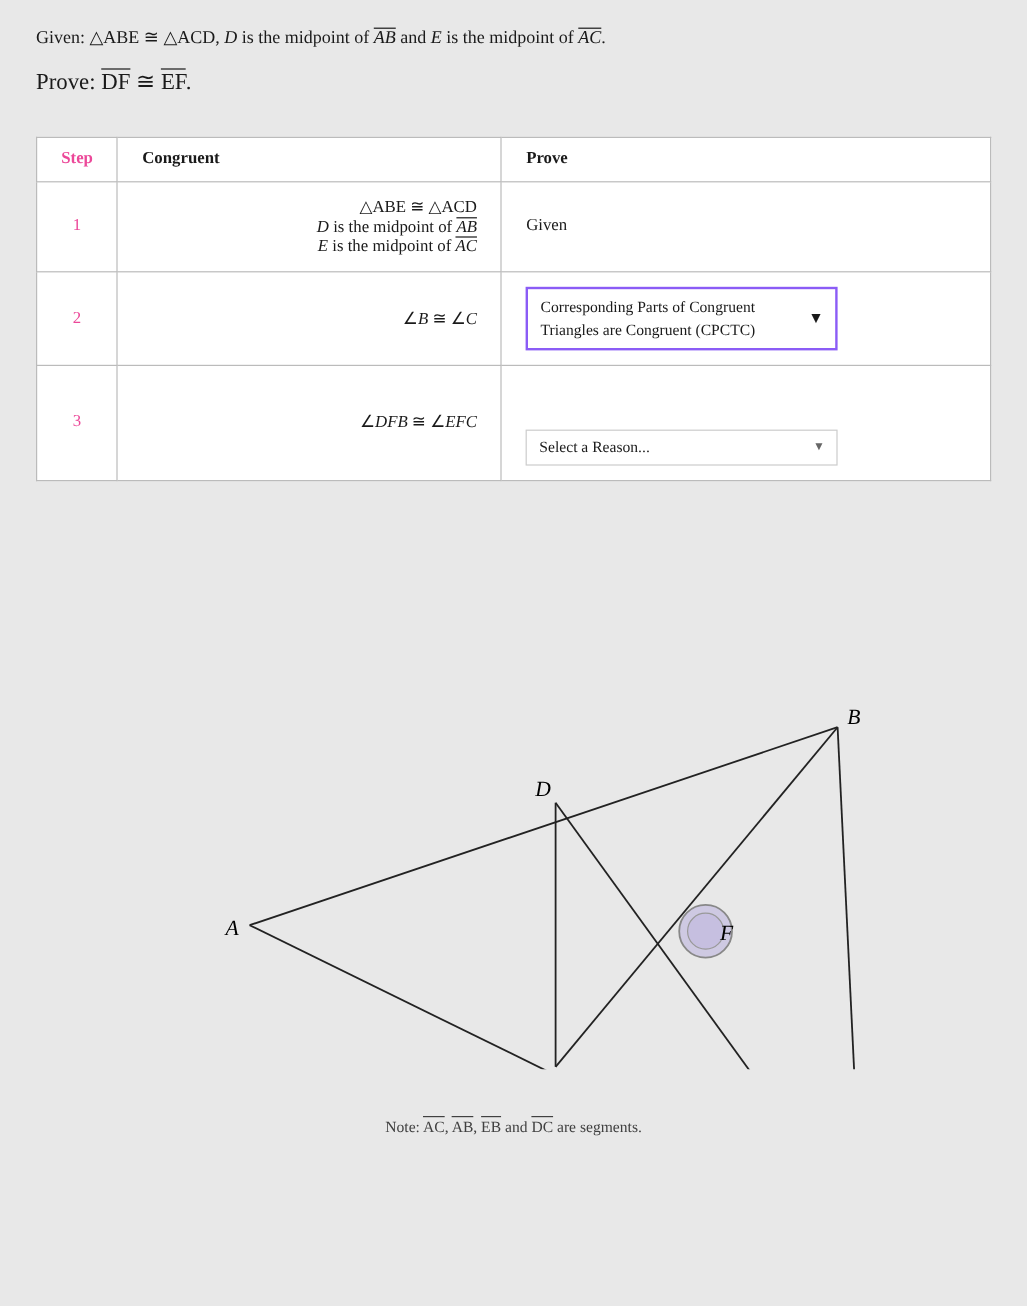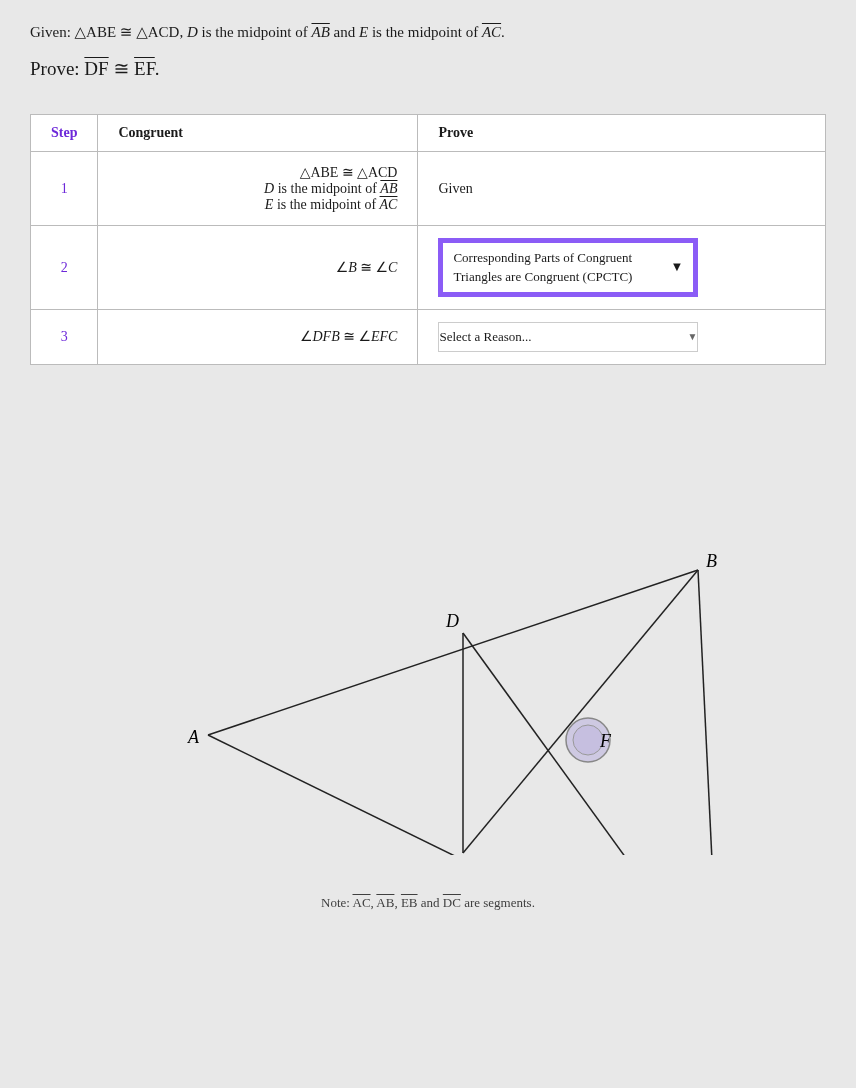--- a/index.html
+++ b/index.html
@@ -38,45 +38,46 @@
     }
     .proof-table td {
       border: 1px solid #bbb;
       padding: 12px 20px;
       font-size: 14px;
       vertical-align: middle;
     }
     .step-num {
       width: 50px;
       text-align: center;
-      color: #6d28d9;
+      color: #ec4899;
     }
     .statement-cell {
       width: 320px;
       text-align: right;
     }
     .reason-dropdown {
       border: 1px solid #ccc;
-      padding: 6px 0;
+      padding: 6px 10px;
       background: #fff;
       font-family: Georgia, serif;
       font-size: 13px;
       display: inline-flex;
       align-items: center;
       justify-content: space-between;
       min-width: 260px;
       cursor: pointer;
+      margin-top: 41px;
     }
     .reason-dropdown .arrow {
       margin-left: 8px;
       font-size: 10px;
       color: #666;
     }
     .reason-box {
-      border: 5px solid #8b5cf6;
+      border: 2px solid #8b5cf6;
       padding: 6px 10px;
       background: #fff;
       font-size: 13px;
       min-width: 260px;
       line-height: 1.4;
       display: inline-flex;
       align-items: center;
       justify-content: space-between;
     }
     .diagram-area {

